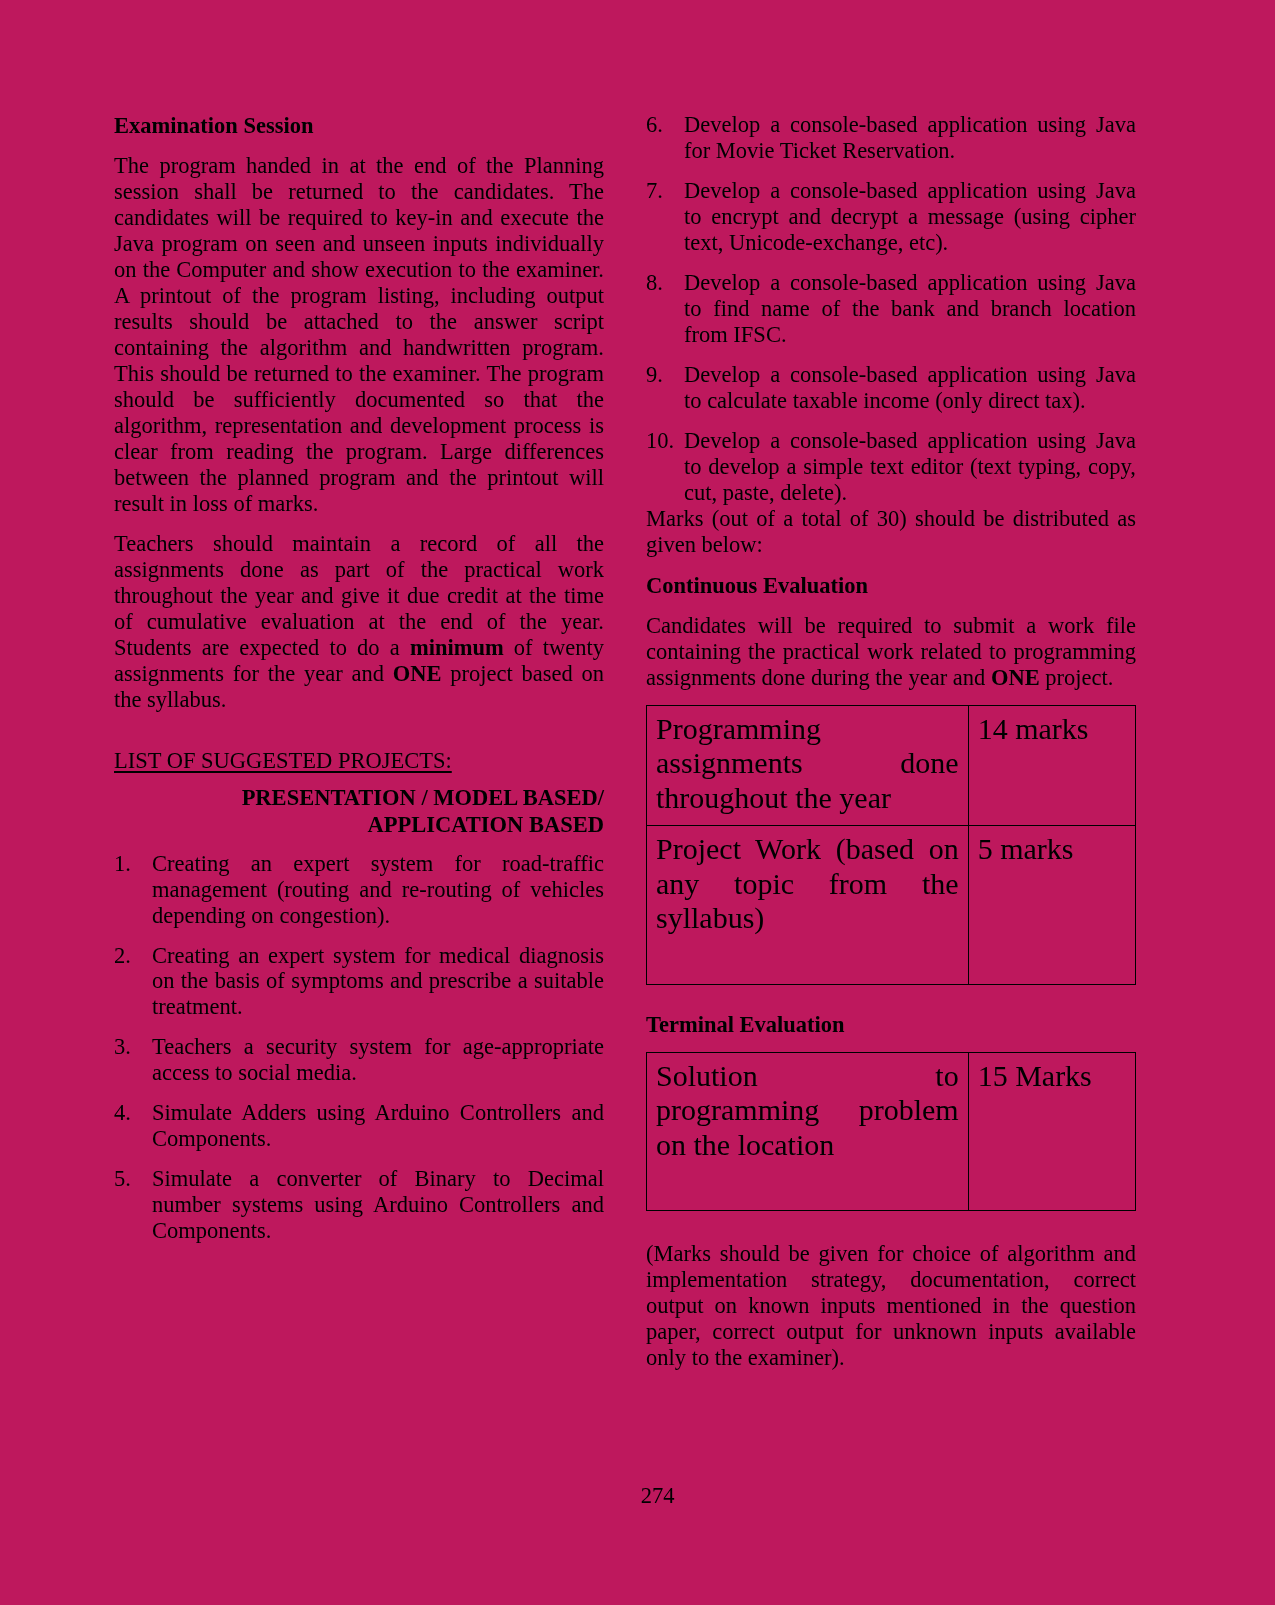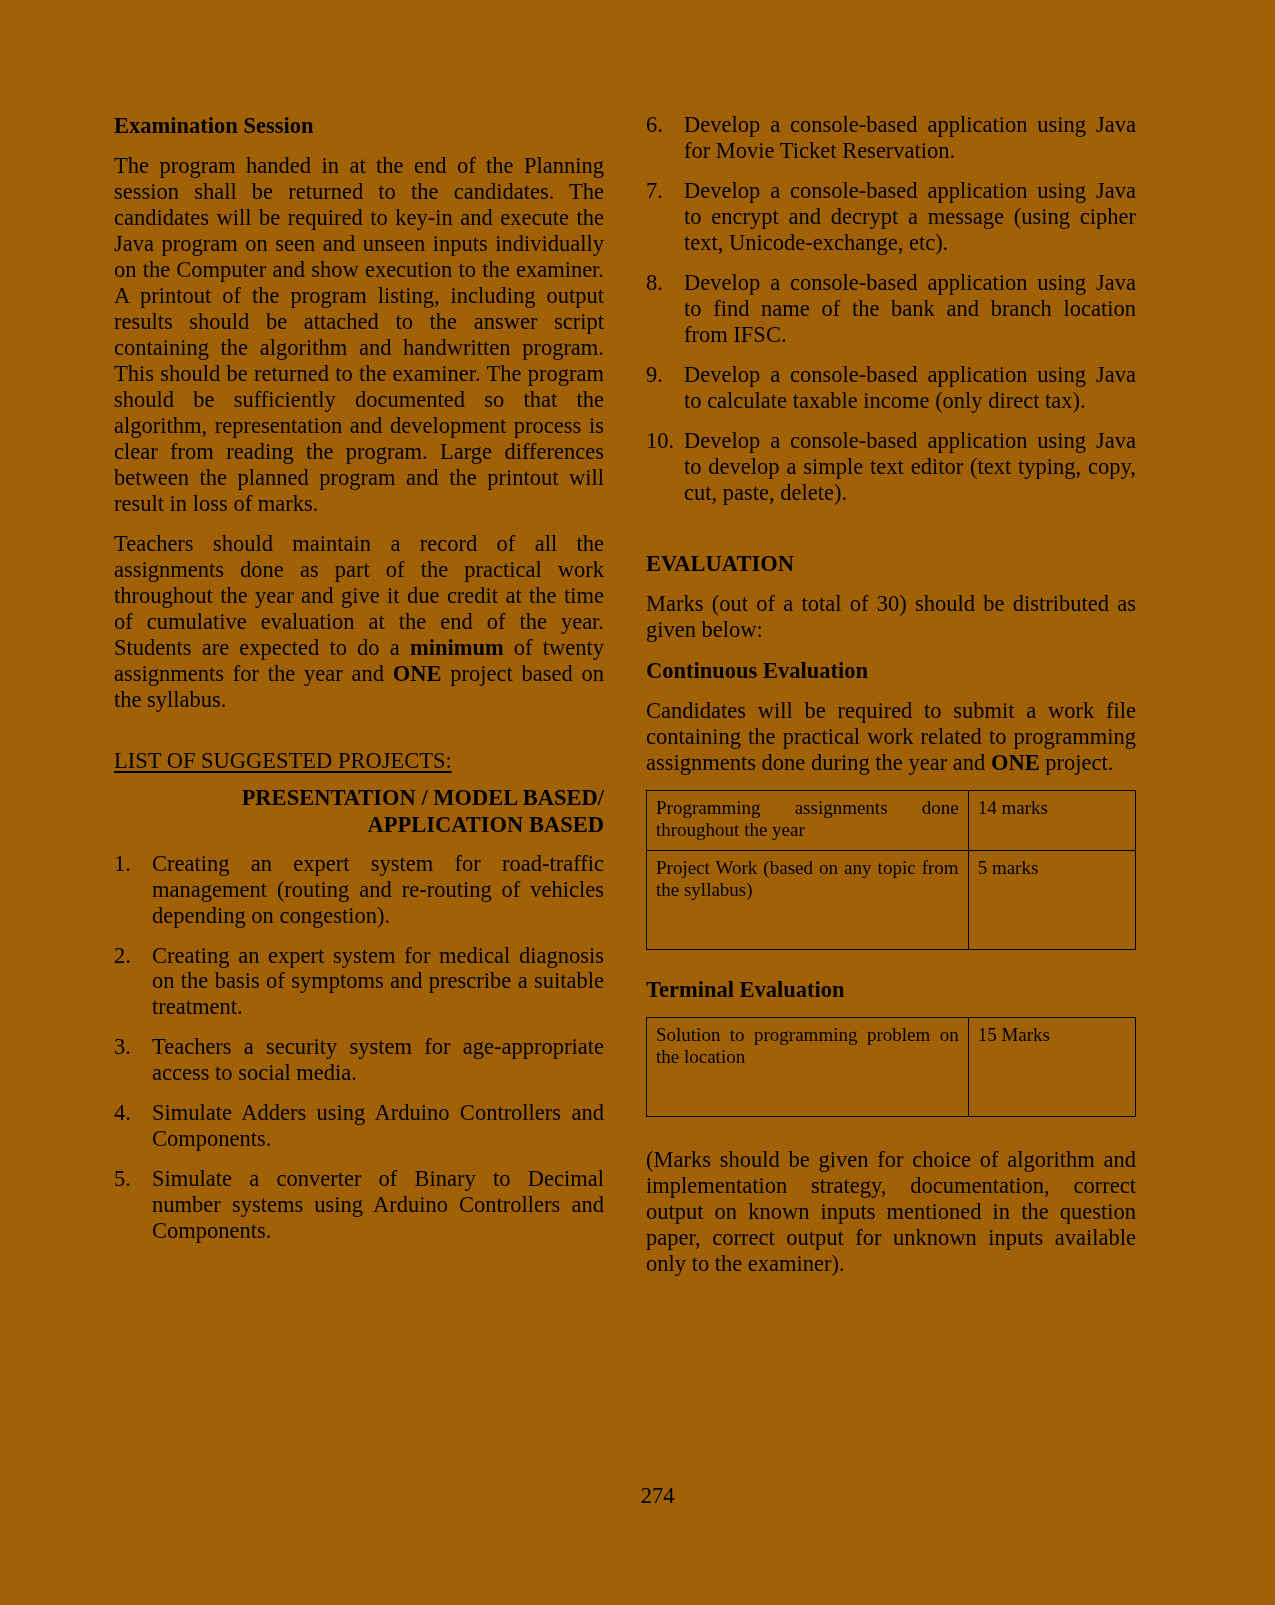--- a/index.html
+++ b/index.html
@@ -4,21 +4,21 @@
 <style>
   html, body {
     margin: 0;
     padding: 0;
     background: #ffffff;
   }
   .page {
     position: relative;
     width: 1275px;
     height: 1605px;
-    background: #a16207;
+    background: #be185d;
     font-family: "Liberation Serif", "DejaVu Serif", serif;
     color: #000000;
     overflow: hidden;
     box-sizing: border-box;
   }
   .columns {
     position: absolute;
     top: 112px;
     left: 114px;
     width: 1046px;
@@ -91,21 +91,21 @@
 
   table.marks {
     border-collapse: collapse;
     width: 100%;
     margin: 4px 0 0 0;
     table-layout: fixed;
   }
   table.marks td {
     border: 1.6px solid #000000;
     padding: 6px 9px 10px 9px;
-    font-size: 19px;
+    font-size: 30px;
     line-height: 1.15;
     vertical-align: top;
     text-align: justify;
     text-justify: inter-word;
   }
   table.marks td.desc { width: 67%; }
   table.marks td.val {
     width: 33%;
     text-align: left;
     white-space: nowrap;
@@ -191,21 +191,20 @@
         <li>
           <span class="num">9.</span>
           <span class="txt">Develop a console-based application using Java to calculate taxable income (only direct tax).</span>
         </li>
         <li>
           <span class="num">10.</span>
           <span class="txt">Develop a console-based application using Java to develop a simple text editor (text typing, copy, cut, paste, delete).</span>
         </li>
       </ol>
 
-      <div class="h-bold spacer-before-eval">EVALUATION</div>
 
       <p class="para">Marks (out of a total of 30) should be distributed as given below:</p>
 
       <div class="h-bold">Continuous Evaluation</div>
 
       <p class="para"><span>Candidates will be required to submit a work file containing the practical work related to programming assignments done during the year and </span><b>ONE</b><span> project.</span></p>
 
       <div class="tbl-wrap">
         <table class="marks">
           <tbody>

